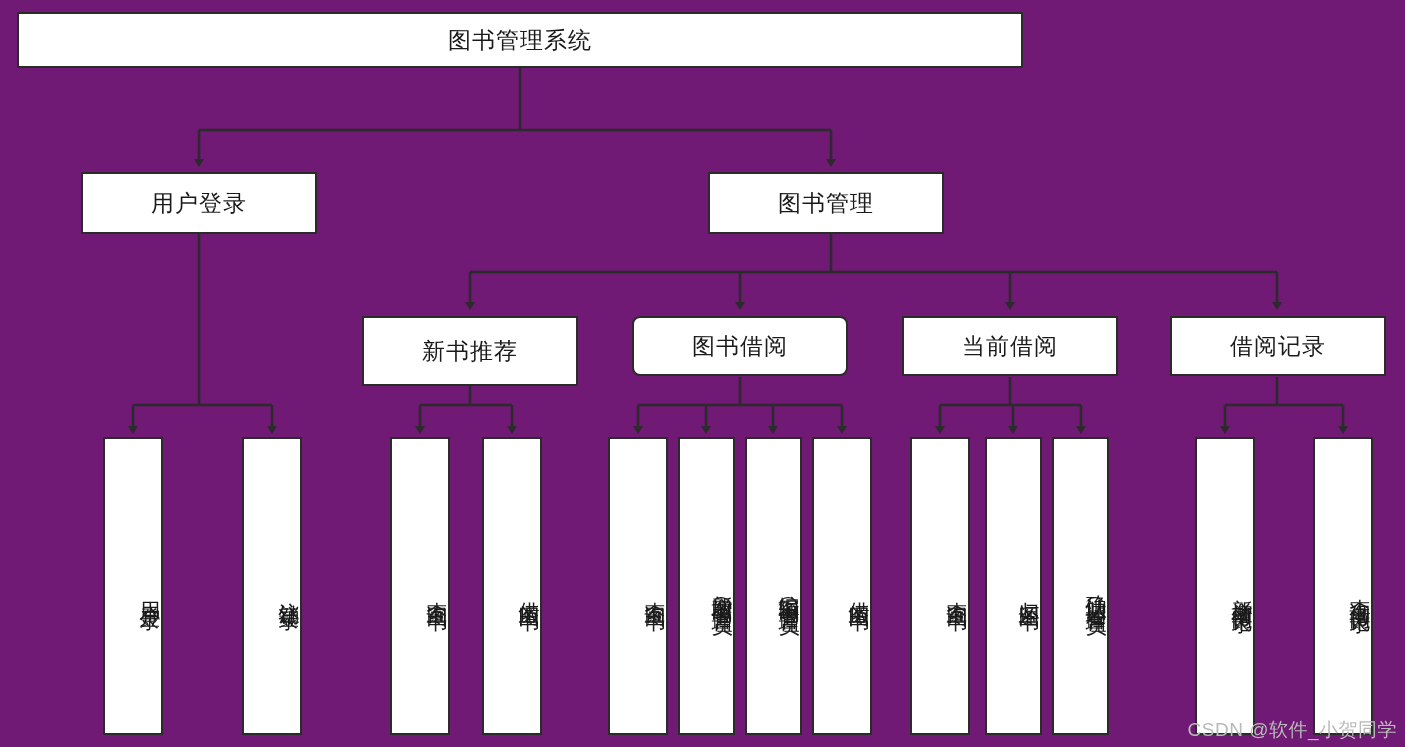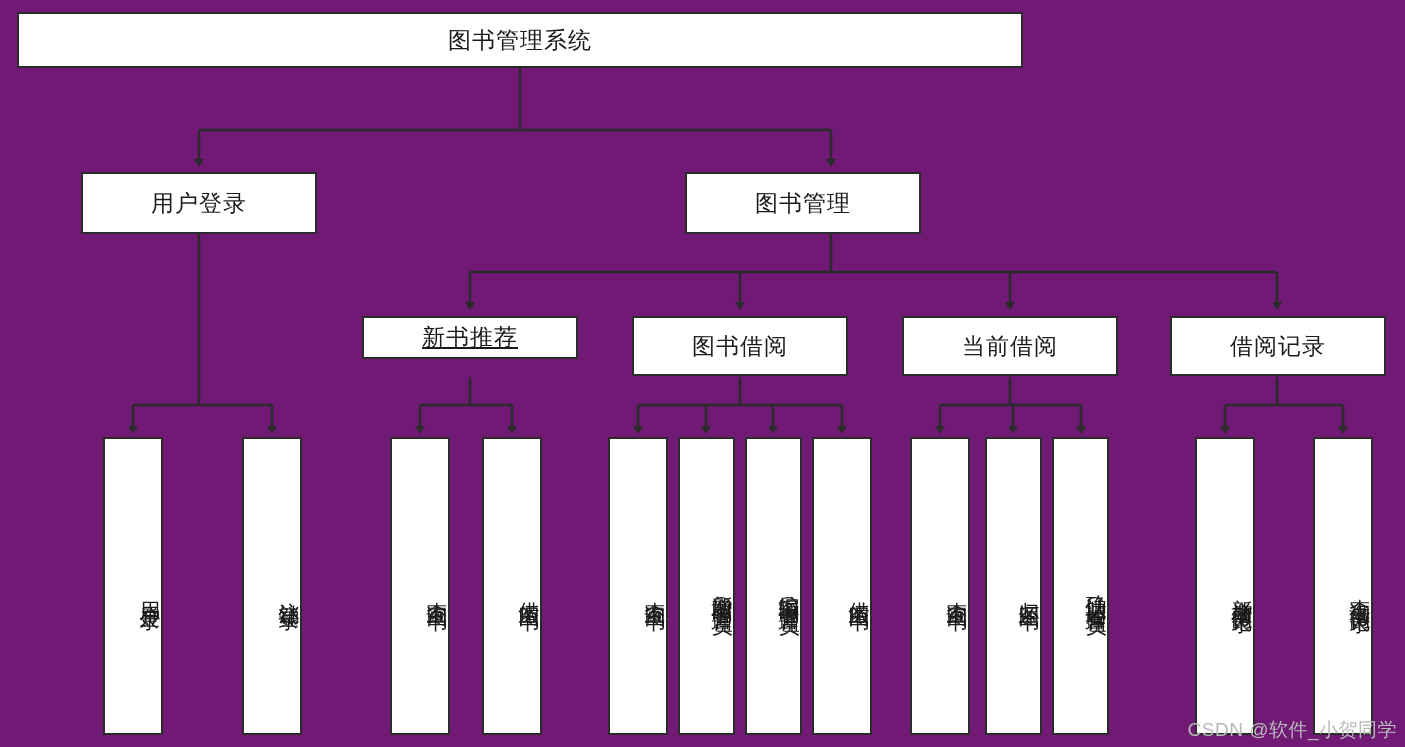--- a/index.html
+++ b/index.html
@@ -94,28 +94,28 @@
     </g>
   </svg>
 
   <div class="node h" style="left:17px;top:12px;width:1006px;height:56px;">
     <span class="lbl">图书管理系统</span>
   </div>
 
   <div class="node h" style="left:81px;top:172px;width:236px;height:62px;">
     <span class="lbl">用户登录</span>
   </div>
-  <div class="node h" style="left:685px;top:172px;width:236px;height:62px;text-align:right;">
+  <div class="node h" style="left:708px;top:172px;width:236px;height:62px;text-align:right;">
     <span class="lbl">图书管理</span>
   </div>
 
-  <div class="node h" style="left:362px;top:316px;width:216px;height:43px;text-decoration:underline;">
+  <div class="node h" style="left:362px;top:316px;width:216px;height:70px;">
     <span class="lbl">新书推荐</span>
   </div>
-  <div class="node h" style="left:632px;top:316px;width:216px;height:60px;">
+  <div class="node h" style="left:632px;top:316px;width:216px;height:60px;border-radius:8px;">
     <span class="lbl">图书借阅</span>
   </div>
   <div class="node h" style="left:902px;top:316px;width:216px;height:60px;">
     <span class="lbl">当前借阅</span>
   </div>
   <div class="node h" style="left:1170px;top:316px;width:216px;height:60px;">
     <span class="lbl">借阅记录</span>
   </div>
 
   <div class="node v" style="left:103px;top:437px;width:60px;height:298px;">

